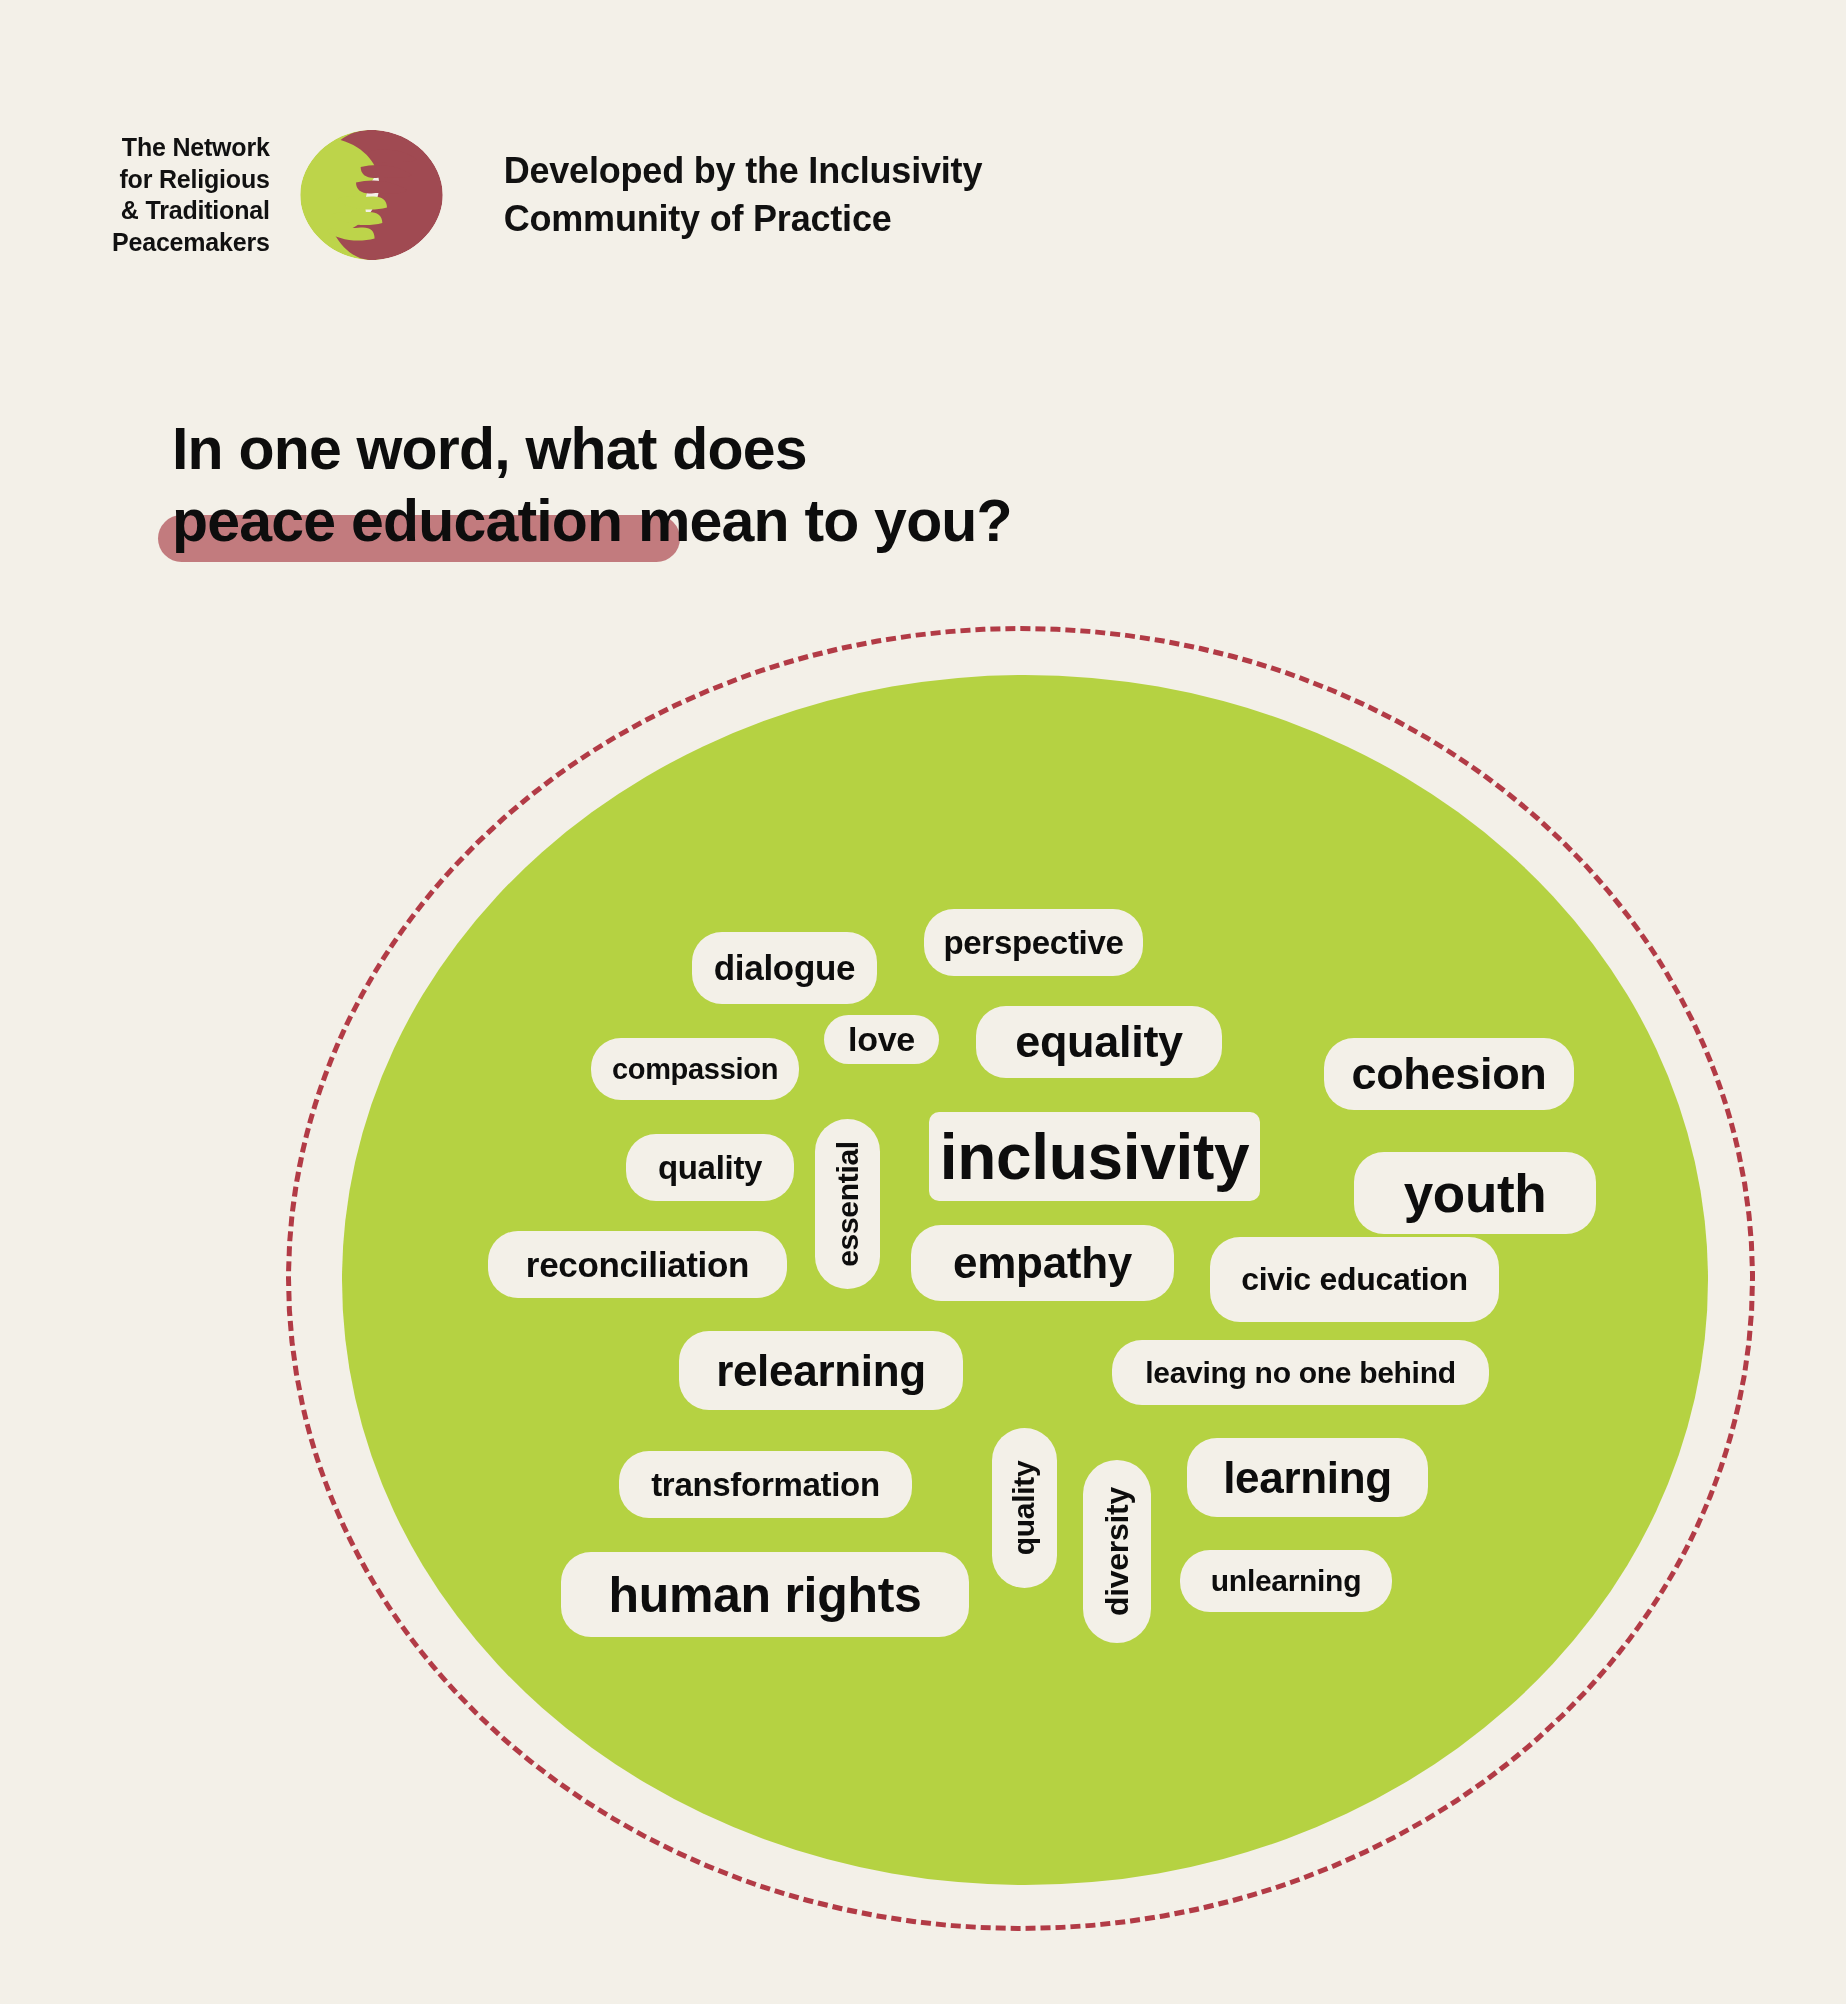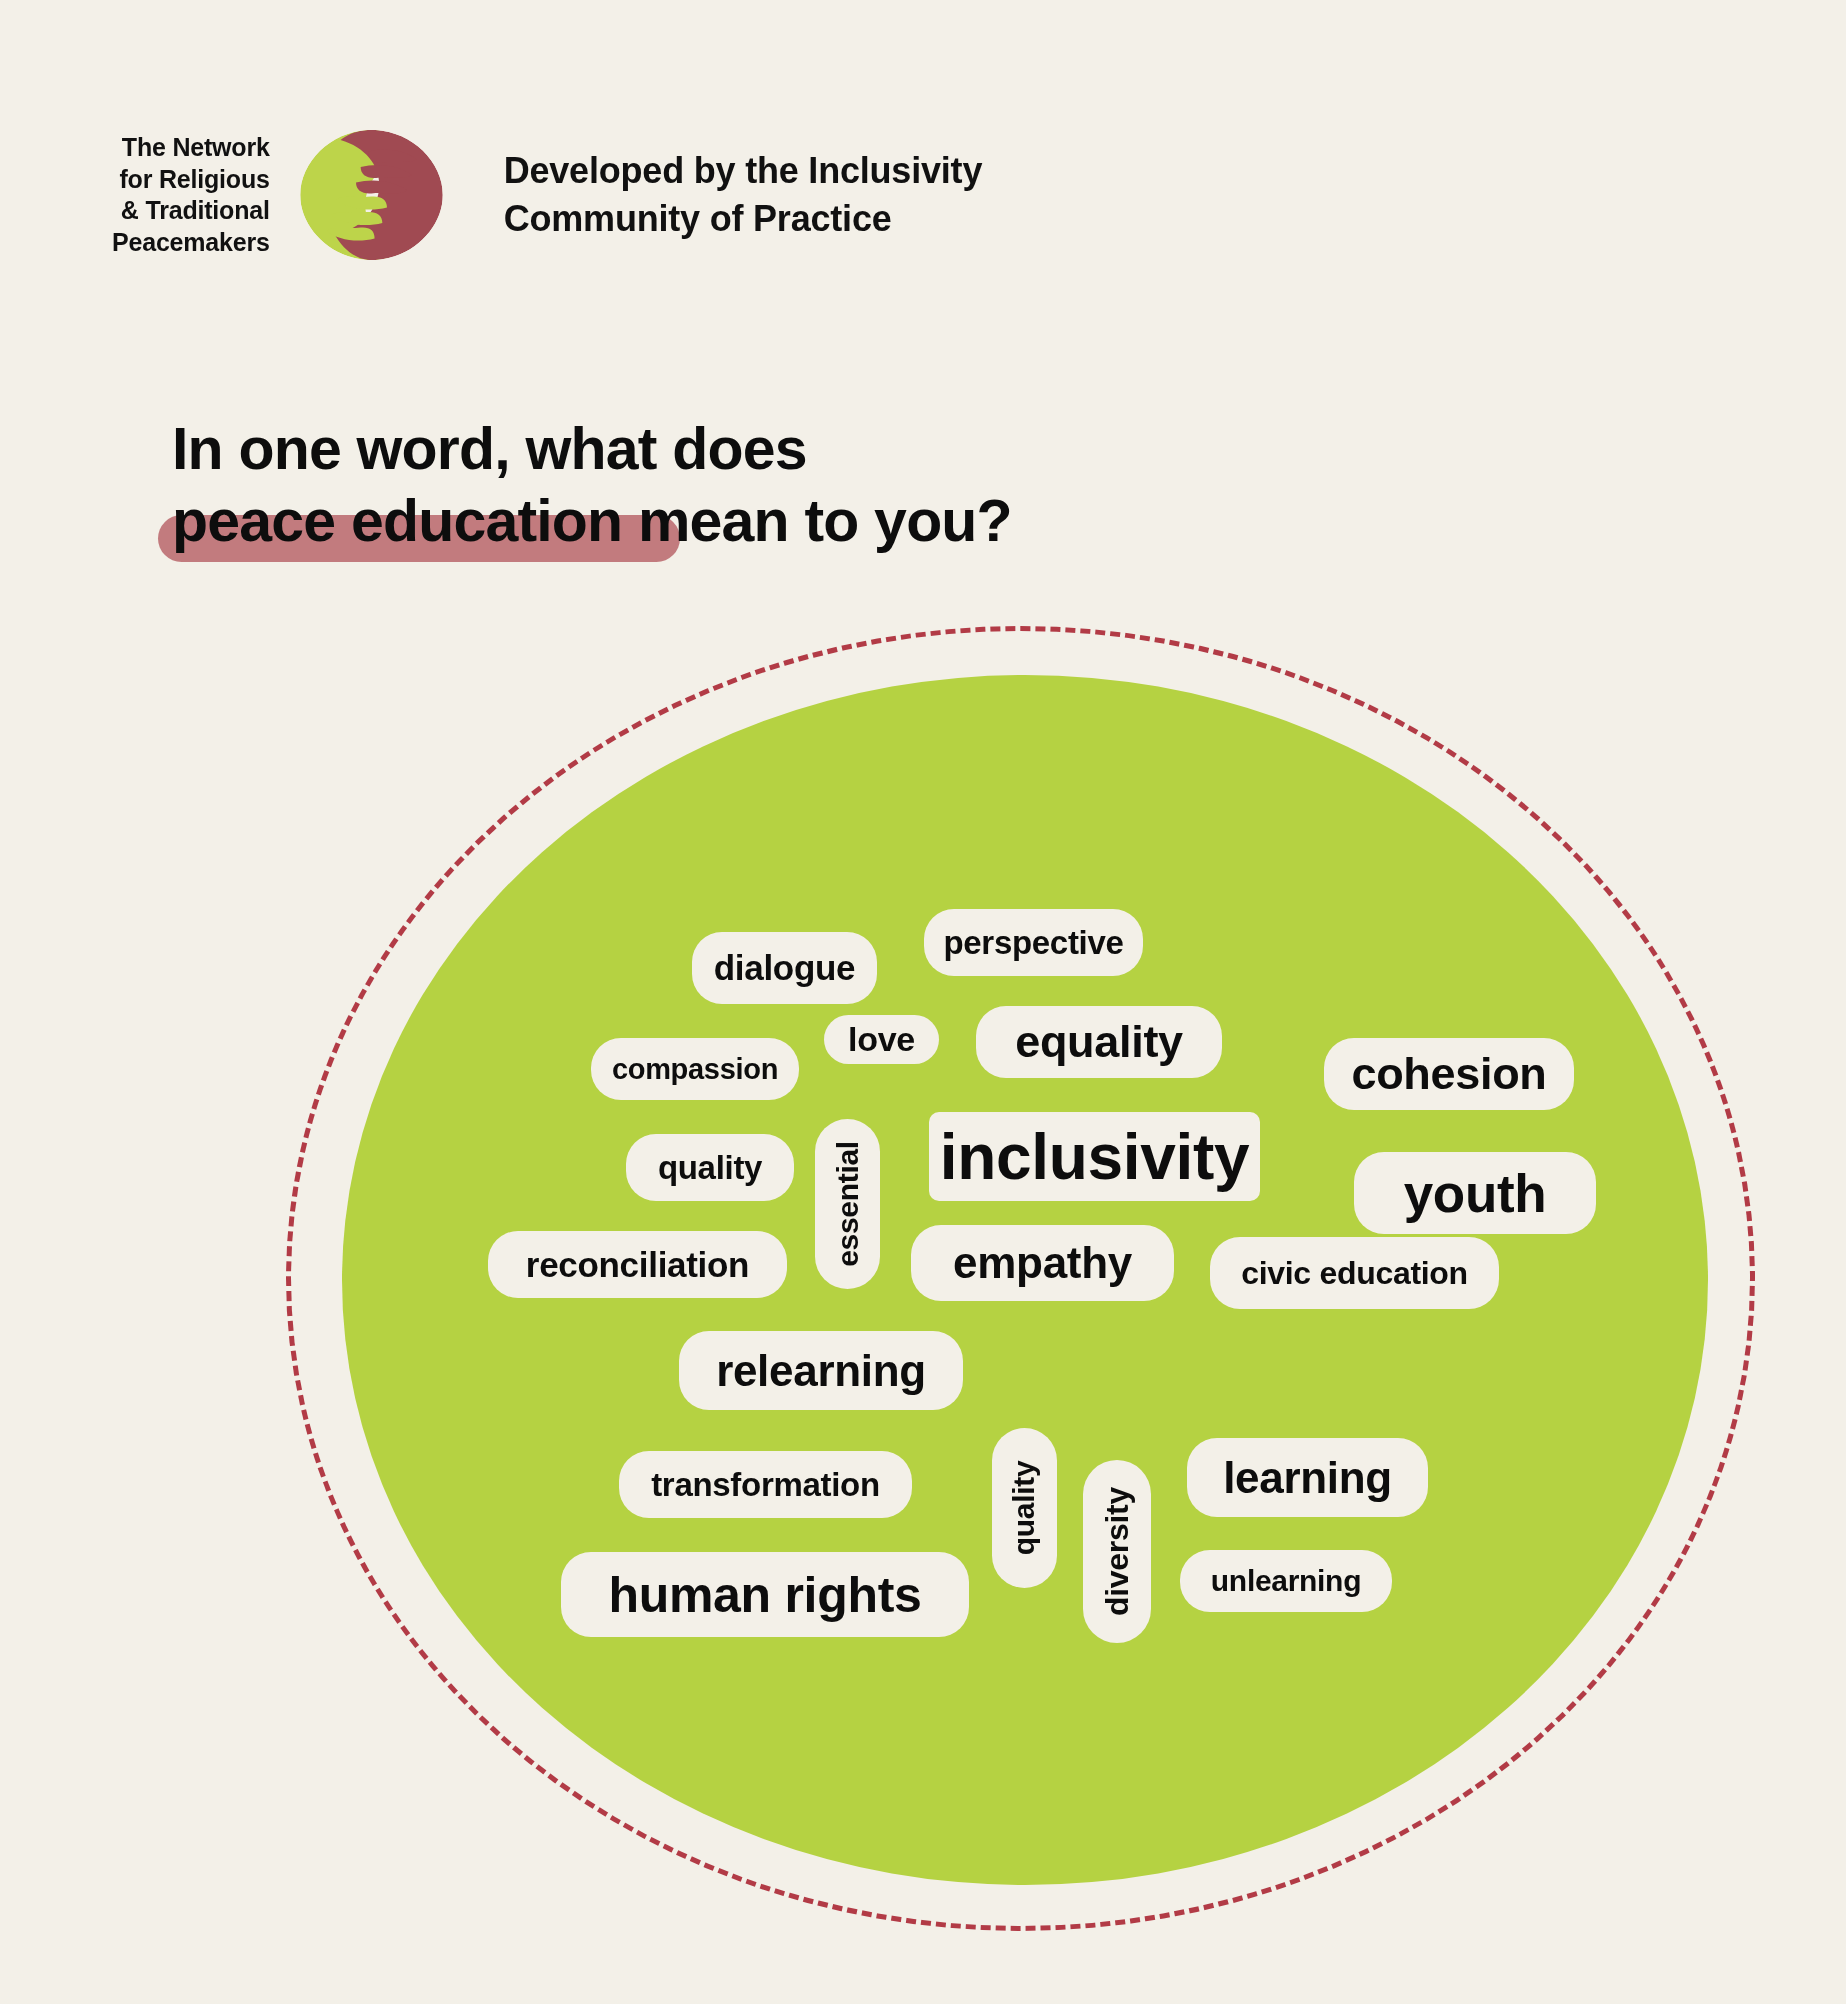--- a/index.html
+++ b/index.html
@@ -157,25 +157,28 @@
       </div>
       <div class="pill" style="left: 1354px; top: 1152px; width: 242px; height: 82px; font-size: 53px;">
         <span>youth</span>
       </div>
       <div class="pill" style="left: 488px; top: 1231px; width: 299px; height: 67px; font-size: 35px;">
         <span>reconciliation</span>
       </div>
       <div class="pill" style="left: 911px; top: 1225px; width: 263px; height: 76px; font-size: 44px;">
         <span>empathy</span>
       </div>
-      <div class="pill" style="left: 1210px; top: 1237px; width: 289px; height: 72px; font-size: 32px;">
+      <div class="pill" style="left: 1210px; top: 1237px; width: 289px; height: 85px; font-size: 32px;">
         <span>civic education</span>
       </div>
       <div class="pill" style="left: 679px; top: 1331px; width: 284px; height: 79px; font-size: 44px;">
         <span>relearning</span>
+      </div>
+      <div class="pill" style="left: 1112px; top: 1340px; width: 377px; height: 65px; font-size: 30px;">
+        <span>leaving no one behind</span>
       </div>
       <div class="pill" style="left: 619px; top: 1451px; width: 293px; height: 67px; font-size: 33px;">
         <span>transformation</span>
       </div>
       <div class="pill vert" style="left: 992px; top: 1428px; width: 65px; height: 160px; font-size: 30px;">
         <span>quality</span>
       </div>
       <div class="pill vert" style="left: 1083px; top: 1460px; width: 68px; height: 183px; font-size: 32px;">
         <span>diversity</span>
       </div>

